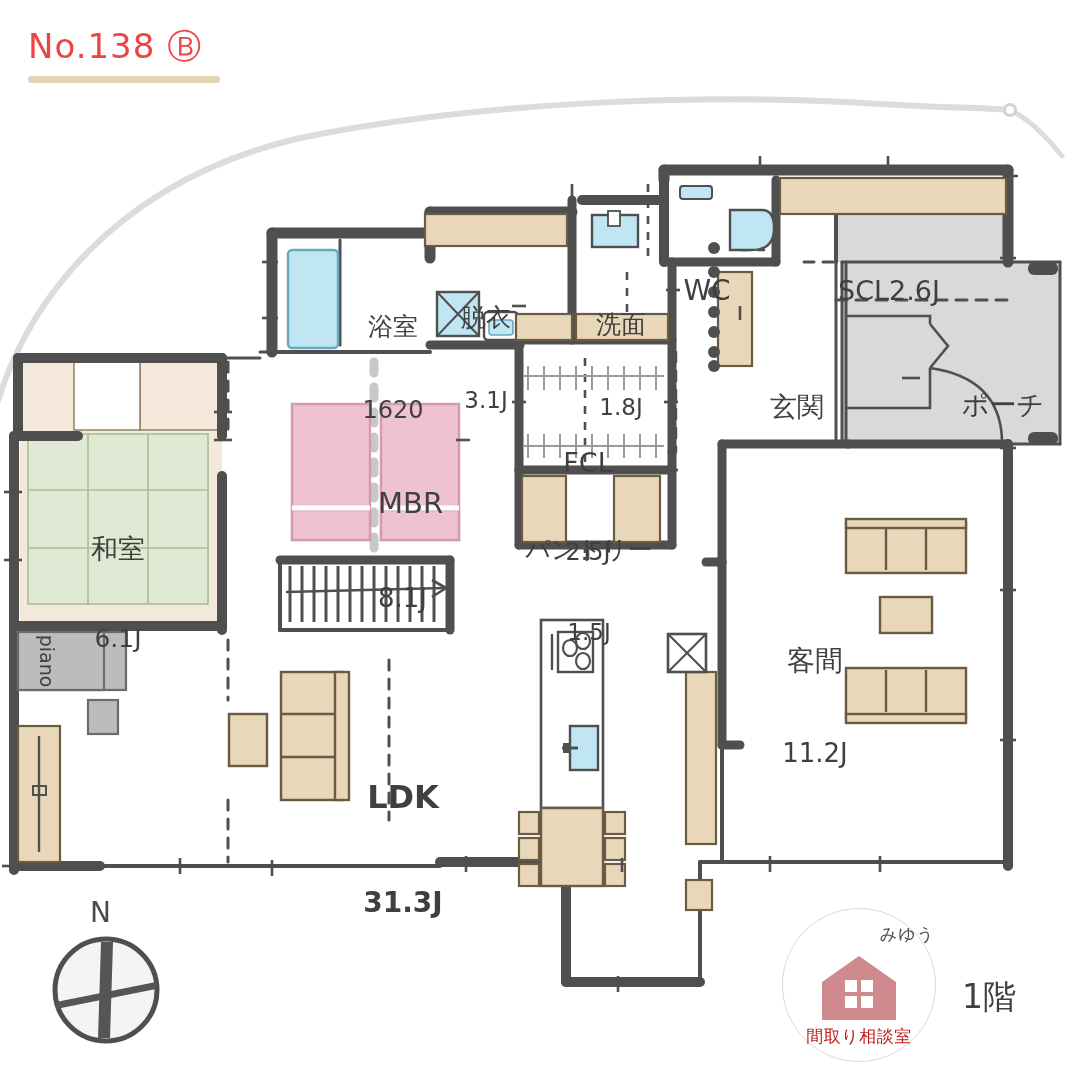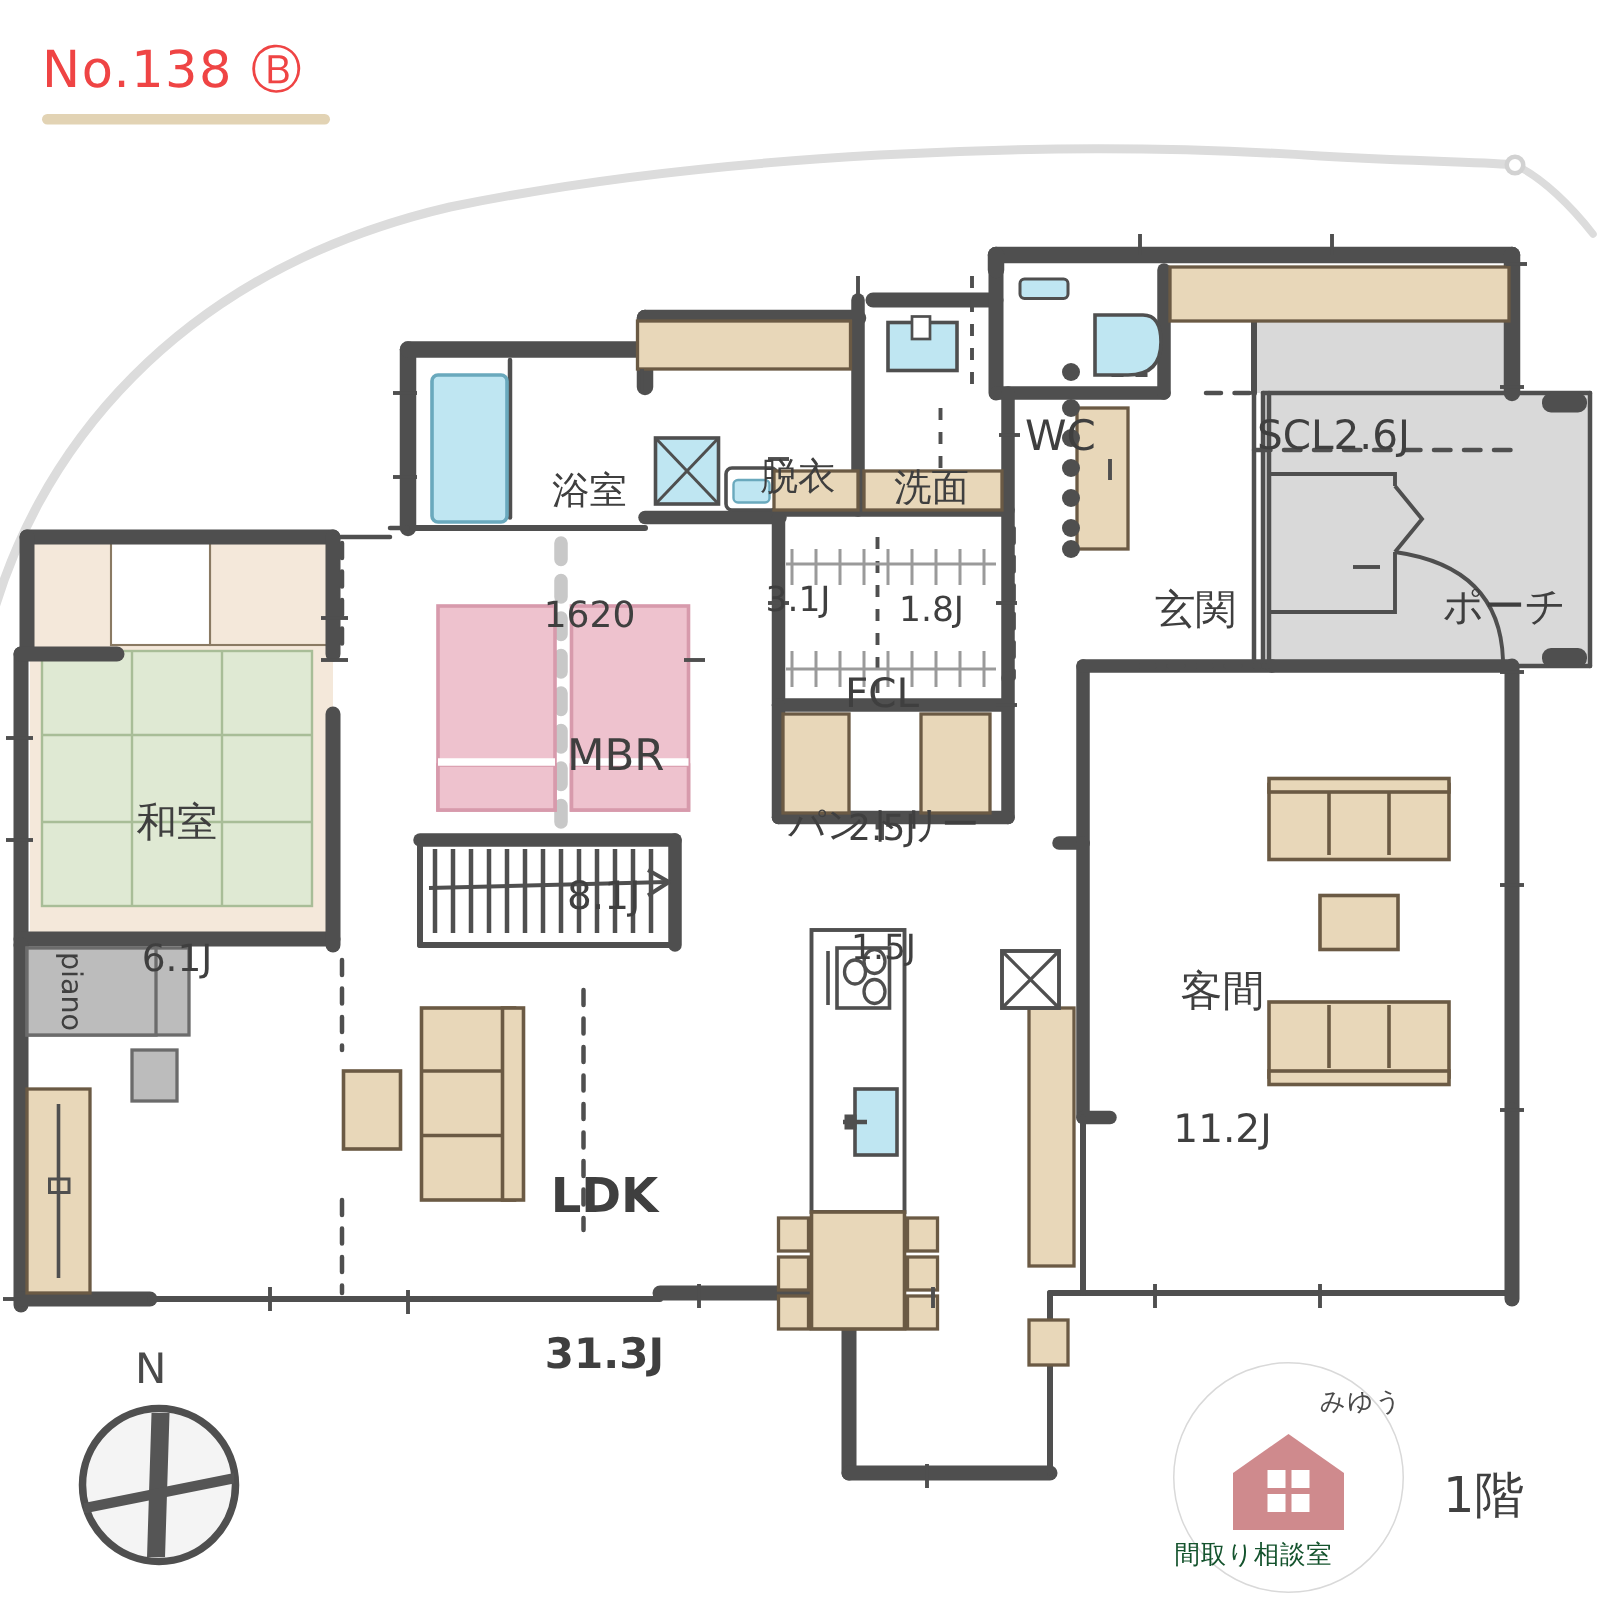--- a/index.html
+++ b/index.html
@@ -26,22 +26,22 @@
 
   
   #compass{left:46px;top:930px;width:120px;height:120px;}
   #compass-n{position:absolute;left:44px;top:-34px;font-size:28px;color:#4a4a4a;}
 
   
   #logo{left:782px;top:908px;width:152px;height:152px;border-radius:50%;
         border:1.6px solid #d9d9d9;background:#fff;}
   #logo-top{position:absolute;top:14px;left:0;width:100%;text-align:right;
             font-size:17px;color:#4a4a4a;letter-spacing:1px;}
-  #logo-bottom{position:absolute;bottom:13px;left:0;width:100%;
-            font-size:17px;color:#14532d;letter-spacing:0.5px;}
+  #logo-bottom{position:absolute;bottom:13px;left:0;width:100%;text-align:center;
+            font-size:17px;color:#b91c1c;letter-spacing:0.5px;}
   #logo-house{position:absolute;left:50%;top:45px;transform:translateX(-50%);}
   #floor-label{left:962px;top:975px;font-size:33px;color:#404040;}
 </style>
 </head>
 <body>
 
 <div id="plan-root">
 
   <div class="abs" id="title-block">
     <span id="title-text">No.138 Ⓑ</span>
@@ -389,21 +389,21 @@
       <line x1="740" y1="320" x2="740" y2="306"></line>
       <line x1="1004" y1="176" x2="1018" y2="176"></line>
     </g>
   </svg>
 
   <div class="rlabel" style="left:345px;top:257px;width:96px;font-size:25px;">
     <span class="rl-name">浴室</span>
     <span class="rl-area" style="font-size:24px">1620</span>
   </div>
 
-  <div class="rlabel" style="left:489px;top:248px;width:86px;font-size:25px;">
+  <div class="rlabel" style="left:443px;top:248px;width:86px;font-size:25px;">
     <span class="rl-name">脱衣</span>
     <span class="rl-area" style="font-size:23px">3.1J</span>
   </div>
 
   <div class="rlabel" style="left:578px;top:255px;width:86px;font-size:25px;">
     <span class="rl-name">洗面</span>
     <span class="rl-area" style="font-size:23px">1.8J</span>
   </div>
 
   <div class="rlabel" style="left:672px;top:212px;width:70px;font-size:28px;">

